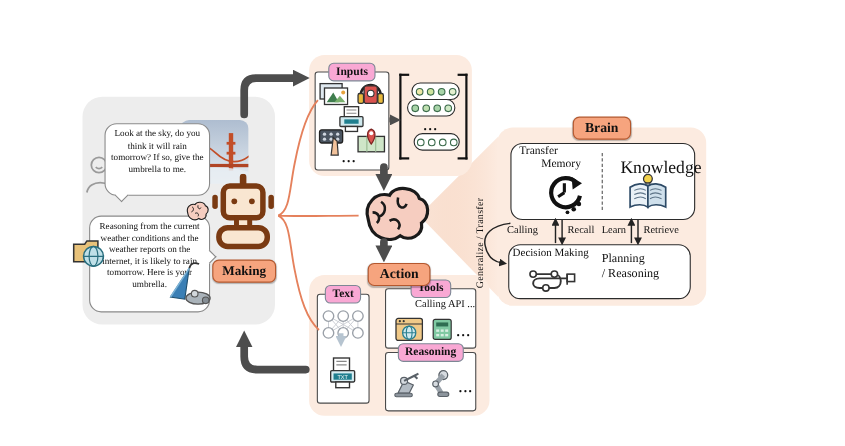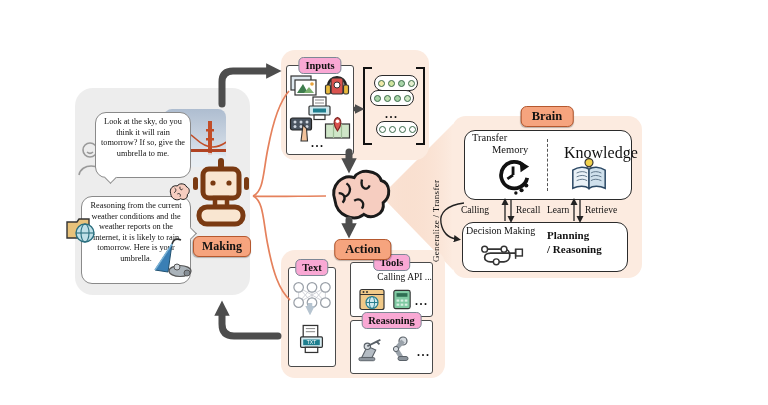--- a/index.html
+++ b/index.html
@@ -364,21 +364,21 @@
       <div class="ico" style="left:12px;top:20px;">
         <svg width="58" height="24" viewBox="0 0 60 24" fill="none">
           <path d="M10,6 H30 C38,6 38,19 30,19 H16 C8,19 8,10 16,10 H42" stroke="#333" stroke-width="1.8"></path>
           <circle cx="10" cy="6" r="3" fill="#fff" stroke="#333" stroke-width="1.5"></circle>
           <circle cx="30" cy="6" r="3" fill="#fff" stroke="#333" stroke-width="1.5"></circle>
           <circle cx="22" cy="19" r="3" fill="#fff" stroke="#333" stroke-width="1.5"></circle>
           <rect x="42" y="6" width="7" height="7" fill="#fff" stroke="#333" stroke-width="1.5"></rect>
           <line x1="42" y1="6" x2="42" y2="16" stroke="#333" stroke-width="1.5"></line>
         </svg>
       </div>
-      <div class="abs" style="left:84px;top:5px;font-size:11px;line-height:1.3;font-weight:bold;">
+      <div class="abs" style="left:84px;top:5px;font-size:11px;line-height:1.3;">
         <div>Planning</div>
         <div>/ Reasoning</div>
       </div>
     </div>
   </div>
 
   <div id="generalize-label">Generalize / Transfer</div>
 
   <svg class="abs" width="768" height="405" style="left:0;top:0;z-index:6;pointer-events:none;">
     <defs>

